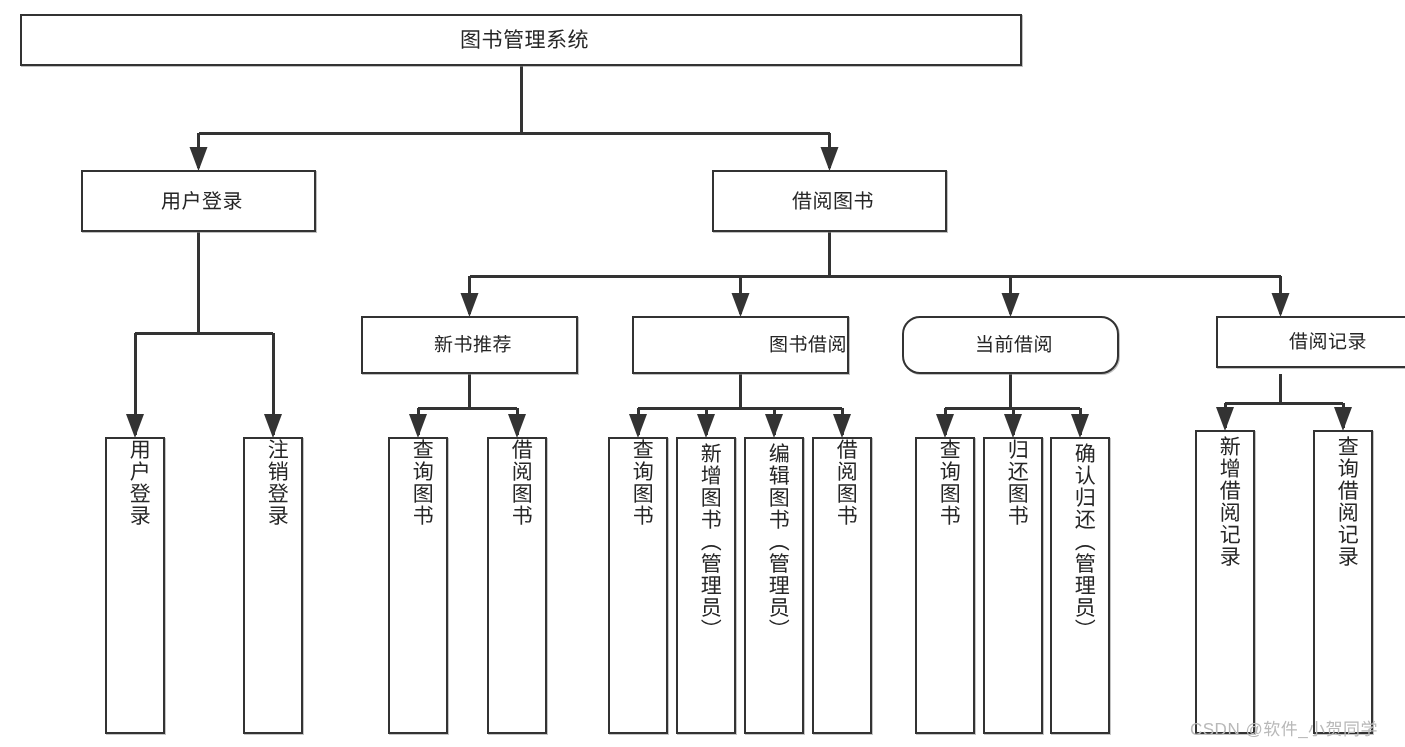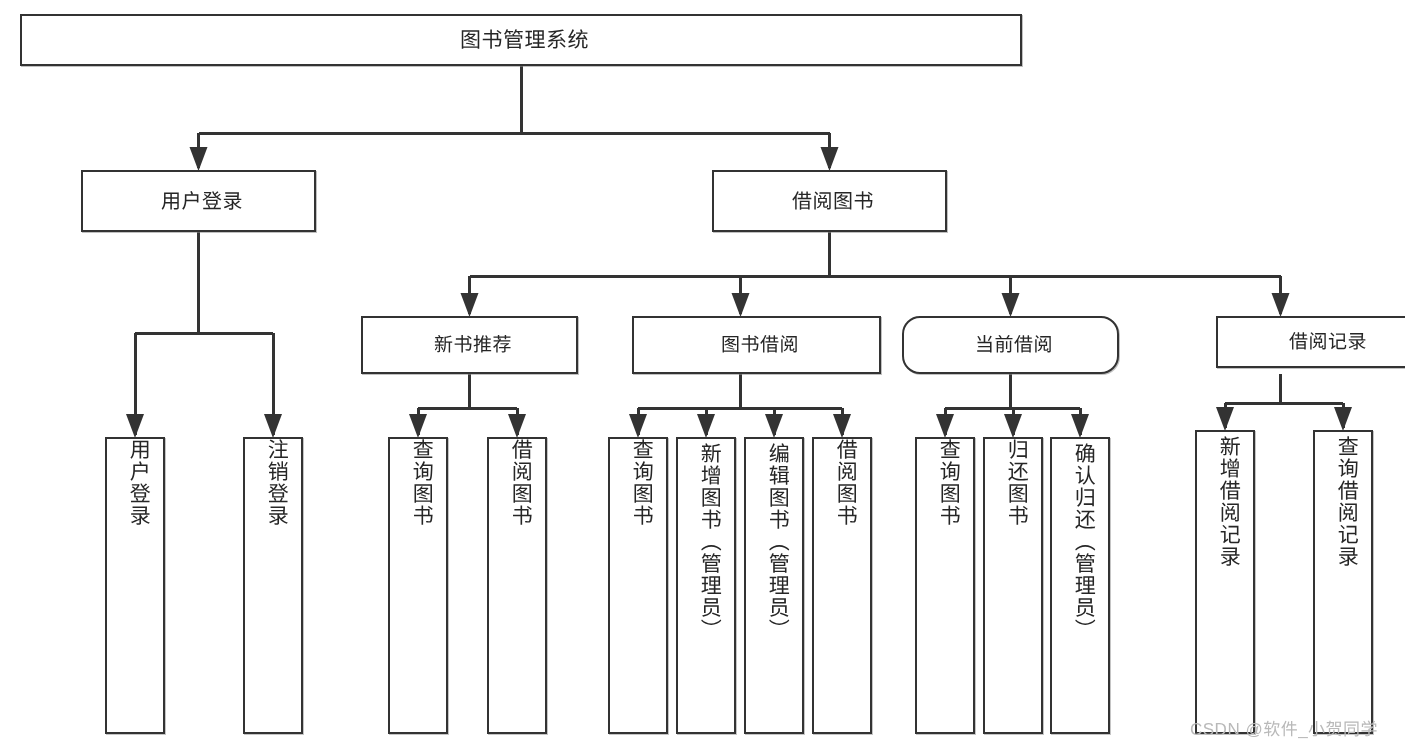--- a/index.html
+++ b/index.html
@@ -132,21 +132,21 @@
       </div>
       <div class="node level1" style="left: 81px; top: 170px; width: 235px; height: 62px;">
         <span class="node-label">用户登录</span>
       </div>
       <div class="node level1" style="left: 712px; top: 170px; width: 235px; height: 62px;">
         <span class="node-label">借阅图书</span>
       </div>
       <div class="node level2" style="left: 361px; top: 316px; width: 217px; height: 58px;">
         <span class="node-label">新书推荐</span>
       </div>
-      <div class="node level2" style="left: 632px; top: 316px; width: 249px; height: 58px;">
+      <div class="node level2" style="left: 632px; top: 316px; width: 217px; height: 58px; justify-content: flex-end;">
         <span class="node-label">图书借阅</span>
       </div>
       <div class="node level2" style="left: 902px; top: 316px; width: 217px; height: 58px; border-radius: 18px;">
         <span class="node-label">当前借阅</span>
       </div>
       <div class="node level2" style="left: 1172px; top: 316px; width: 217px; height: 52px; margin-left: 44px;">
         <span class="node-label">借阅记录</span>
       </div>
       <div class="node leaf short" style="left: 105px; top: 437px; width: 60px; height: 297px;">
         <span class="node-label">用户登录</span>

